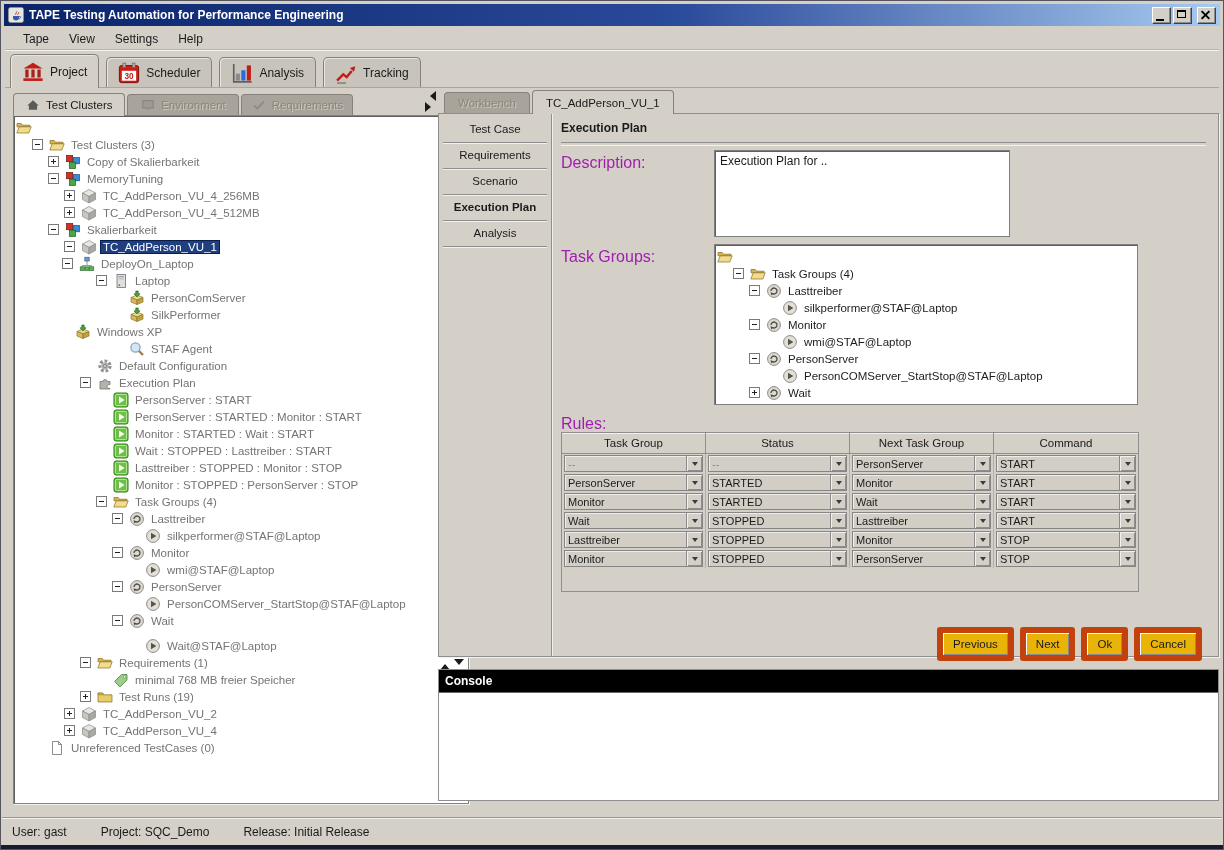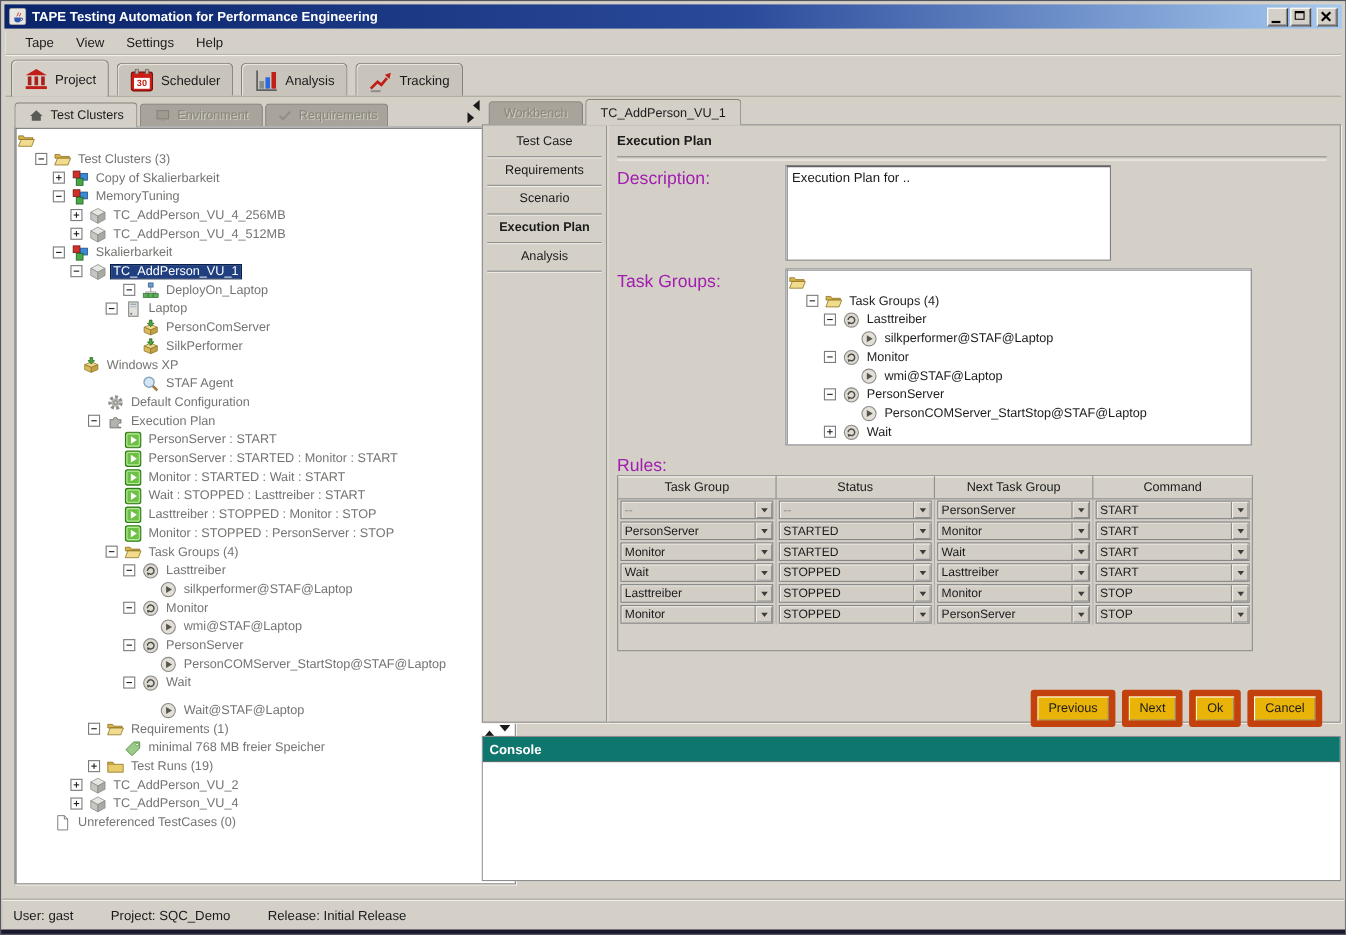--- a/index.html
+++ b/index.html
@@ -103,21 +103,21 @@
     box-shadow:inset 1px 1px 0 #f2f0ea, inset -1px -1px 0 #8e8e8e;display:flex;align-items:center;justify-content:center}
   .carrow{width:0;height:0;border:3.5px solid transparent;border-top:4.5px solid #3c3c3c;margin-top:4px}
 
   .btn-row{position:absolute;right:16px;top:513px;display:flex;gap:6px}
   .btn{height:22px;padding:0 10px;background:#eab308;border:6px solid #c2410c;border-radius:3px;
     box-shadow:inset 1px 1px 0 #ffffff, inset -1px -1px 0 #8a8a8a;font-size:11.5px;display:flex;align-items:center}
 
   
   .console{position:absolute;left:437px;top:668px;width:781px;height:132px;border:1px solid #8e8e8e;
     background:#fff;box-sizing:border-box}
-  .console-head{height:22px;background:#0f766e;color:#fff;font-weight:bold;font-size:12px;
+  .console-head{height:22px;background:#000000;color:#fff;font-weight:bold;font-size:12px;
     display:flex;align-items:center;padding-left:6px;border-bottom:1px solid #6a6a6a}
   .console-body{height:calc(100% - 23px);background:#fff}
 
   
   .statusbar{position:absolute;left:1px;right:1px;bottom:4px;height:26px;border-top:1px solid #f4f2ec;
     box-shadow:0 -1px 0 #9a968e;display:flex;align-items:center;padding-left:10px;gap:34px;background:#d4d0c8}
   .bottom-strip{position:absolute;left:0;right:0;bottom:0;height:4px;background:#1a1a2e}
 </style>
 </head>
 <body>
@@ -310,21 +310,21 @@
         <span class="exp"></span>
         <span class="ticon16">
           <svg viewBox="0 0 16 16">
             <path d="M8 1.5 14.5 5 8 8.5 1.5 5z" fill="#e6e6e2" stroke="#8a8a86" stroke-width=".7"></path>
             <path d="M1.5 5 8 8.5V15L1.5 11.5z" fill="#c6c6c2" stroke="#8a8a86" stroke-width=".7"></path>
             <path d="M14.5 5 8 8.5V15l6.5-3.5z" fill="#a9a9a5" stroke="#8a8a86" stroke-width=".7"></path>
           </svg>
         </span>
         <span class="tlabel sel">TC_AddPerson_VU_1</span>
       </div>
-      <div class="trow" style="padding-left: 98px;">
+      <div class="trow" style="padding-left: 26px; margin-left: 22px;">
         <span class="exp"></span>
         <span class="ticon16">
           <svg viewBox="0 0 16 16">
             <path d="M8 5v4M3.5 12V9.5h9V12" fill="none" stroke="#9a9a9a"></path>
             <rect x="5.8" y="1.2" width="4.4" height="3.8" fill="#6a9ad0" stroke="#30567e" stroke-width=".6"></rect>
             <rect x="1.2" y="10.8" width="4.2" height="3.8" fill="#58b058" stroke="#2a6a2a" stroke-width=".6"></rect>
             <rect x="5.9" y="10.8" width="4.2" height="3.8" fill="#58b058" stroke="#2a6a2a" stroke-width=".6"></rect>
             <rect x="10.6" y="10.8" width="4.2" height="3.8" fill="#58b058" stroke="#2a6a2a" stroke-width=".6"></rect>
           </svg>
         </span>

